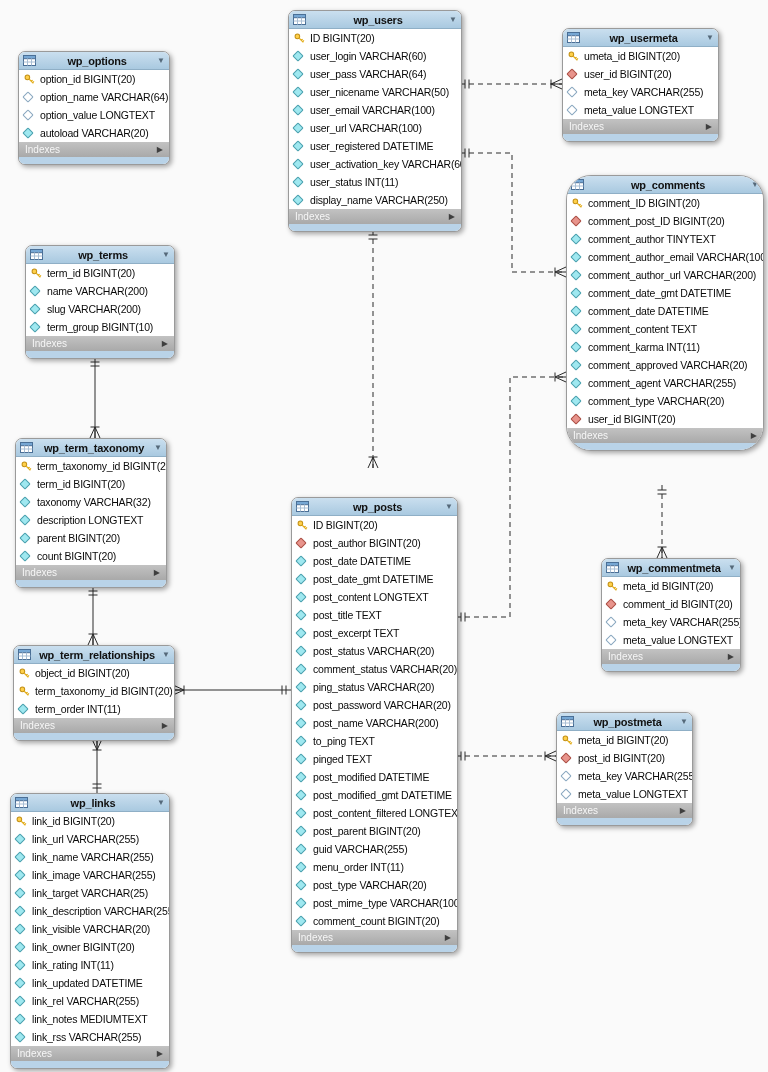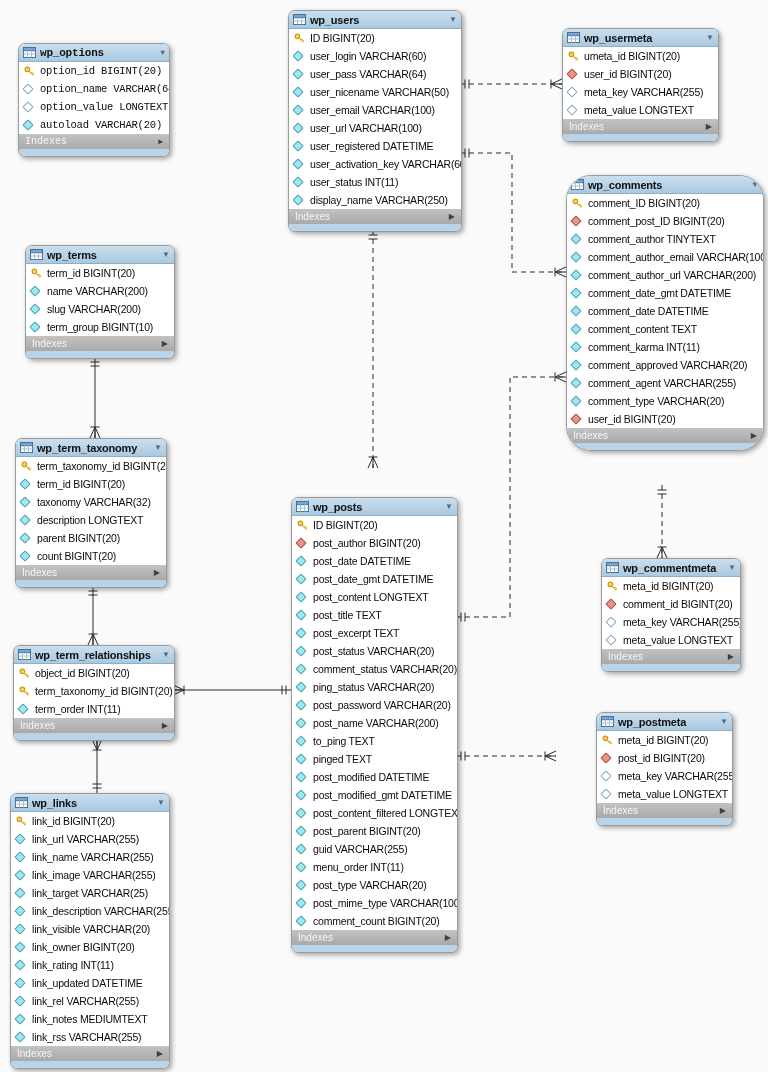--- a/index.html
+++ b/index.html
@@ -1,21 +1,21 @@
 <!DOCTYPE html>
 <html style="--header-blue: #b9d3e8; --line-color: #2b2b2b; --col-fill: #9fe8f0; --fk-fill: #e8948c; --null-fill: #ffffff;"><head>
 <meta charset="utf-8">
 <style>
   html,body{margin:0;padding:0;}
   body{background:#fafafa;font-family:"Liberation Sans",sans-serif;}
   #canvas{position:relative;width:768px;height:1072px;background:#fafafa;overflow:hidden;}
   #connector-layer{position:absolute;left:0;top:0;width:768px;height:1072px;}
   #connector-layer line, #connector-layer polyline{stroke:var(--line-color,#2b2b2b);stroke-width:1;fill:none;}
   .erd-table{position:absolute;border:1px solid #9a9a9a;border-radius:7px;background:#fff;
-    box-shadow:2px 2px 5px rgba(0,0,0,.35);overflow:hidden;}
+    box-shadow:2px 2px 5px rgba(0,0,0,.35);overflow:hidden;text-align:center;}
   .erd-header{height:18px;line-height:18px;background:linear-gradient(#cadfef,#a9c9e0);
     border-bottom:1px solid #8fafc6;display:flex;align-items:center;padding:0 4px;box-sizing:border-box;}
   .erd-header .tbl-ic{display:inline-flex;margin-right:4px;flex:0 0 auto;}
   .erd-title{font-size:11px;font-weight:bold;color:#111;white-space:nowrap;flex:1 1 auto;letter-spacing:-0.2px;}
   .erd-collapse{font-size:8px;color:#55697a;flex:0 0 auto;padding-left:3px;}
   .erd-row{height:18px;line-height:18px;display:flex;align-items:center;padding:0 4px 0 5px;
     font-size:10.5px;color:#0a0a0a;white-space:nowrap;letter-spacing:-0.2px;background:#fff;}
   .erd-row .ci{width:13px;flex:0 0 13px;display:inline-flex;justify-content:flex-start;align-items:center;margin-right:3px;}
   .dmd{width:6px;height:6px;transform:rotate(45deg);border-radius:1px;display:inline-block;}
   .dmd-col{background:var(--col-fill,#9fe8f0);border:1px solid #49a0ae;}
@@ -96,21 +96,21 @@
       <line x1="184" y1="694.5" x2="184" y2="685.5"></line>
       <polyline points="97,793 97,739"></polyline>
       <line x1="101.5" y1="788" x2="92.5" y2="788"></line>
       <line x1="101.5" y1="784" x2="92.5" y2="784"></line>
       <line x1="97" y1="750" x2="92" y2="739"></line>
       <line x1="97" y1="750" x2="102" y2="739"></line>
       <line x1="97" y1="750" x2="97" y2="739"></line>
       <line x1="92.5" y1="750" x2="101.5" y2="750"></line>
     </svg>
   <div id="tables">
-      <div class="erd-table" style="left: 18px; top: 43px; width: 150px; font-family: Liberation Mono, monospace;">
+      <div class="erd-table" style="left: 18px; top: 51px; width: 150px;">
         <div class="erd-header">
           <span class="tbl-ic">
             <svg width="13" height="11" viewBox="0 0 13 11">
               <rect x="0.5" y="0.5" width="12" height="10" fill="#fff" stroke="#4a6f96"></rect>
               <rect x="0.5" y="0.5" width="12" height="3.2" fill="#76a7d4" stroke="#4a6f96"></rect>
               <path d="M4.5 3.5v7 M8.5 3.5v7 M0.5 7h12" stroke="#a8bed4"></path>
             </svg>
           </span>
           <span class="erd-title">wp_options</span>
           <span class="erd-collapse">▼</span>
@@ -813,21 +813,21 @@
             <span class="dmd dmd-null"></span>
           </span>
           <span>meta_value LONGTEXT</span>
         </div>
         <div class="erd-indexes">
           <span>Indexes</span>
           <span class="idx-arrow">▶</span>
         </div>
         <div class="erd-strip"></div>
       </div>
-      <div class="erd-table" style="left: 556px; top: 712px; width: 135px; margin-left: 40px;">
+      <div class="erd-table" style="left: 556px; top: 712px; width: 135px;">
         <div class="erd-header">
           <span class="tbl-ic">
             <svg width="13" height="11" viewBox="0 0 13 11">
               <rect x="0.5" y="0.5" width="12" height="10" fill="#fff" stroke="#4a6f96"></rect>
               <rect x="0.5" y="0.5" width="12" height="3.2" fill="#76a7d4" stroke="#4a6f96"></rect>
               <path d="M4.5 3.5v7 M8.5 3.5v7 M0.5 7h12" stroke="#a8bed4"></path>
             </svg>
           </span>
           <span class="erd-title">wp_postmeta</span>
           <span class="erd-collapse">▼</span>

